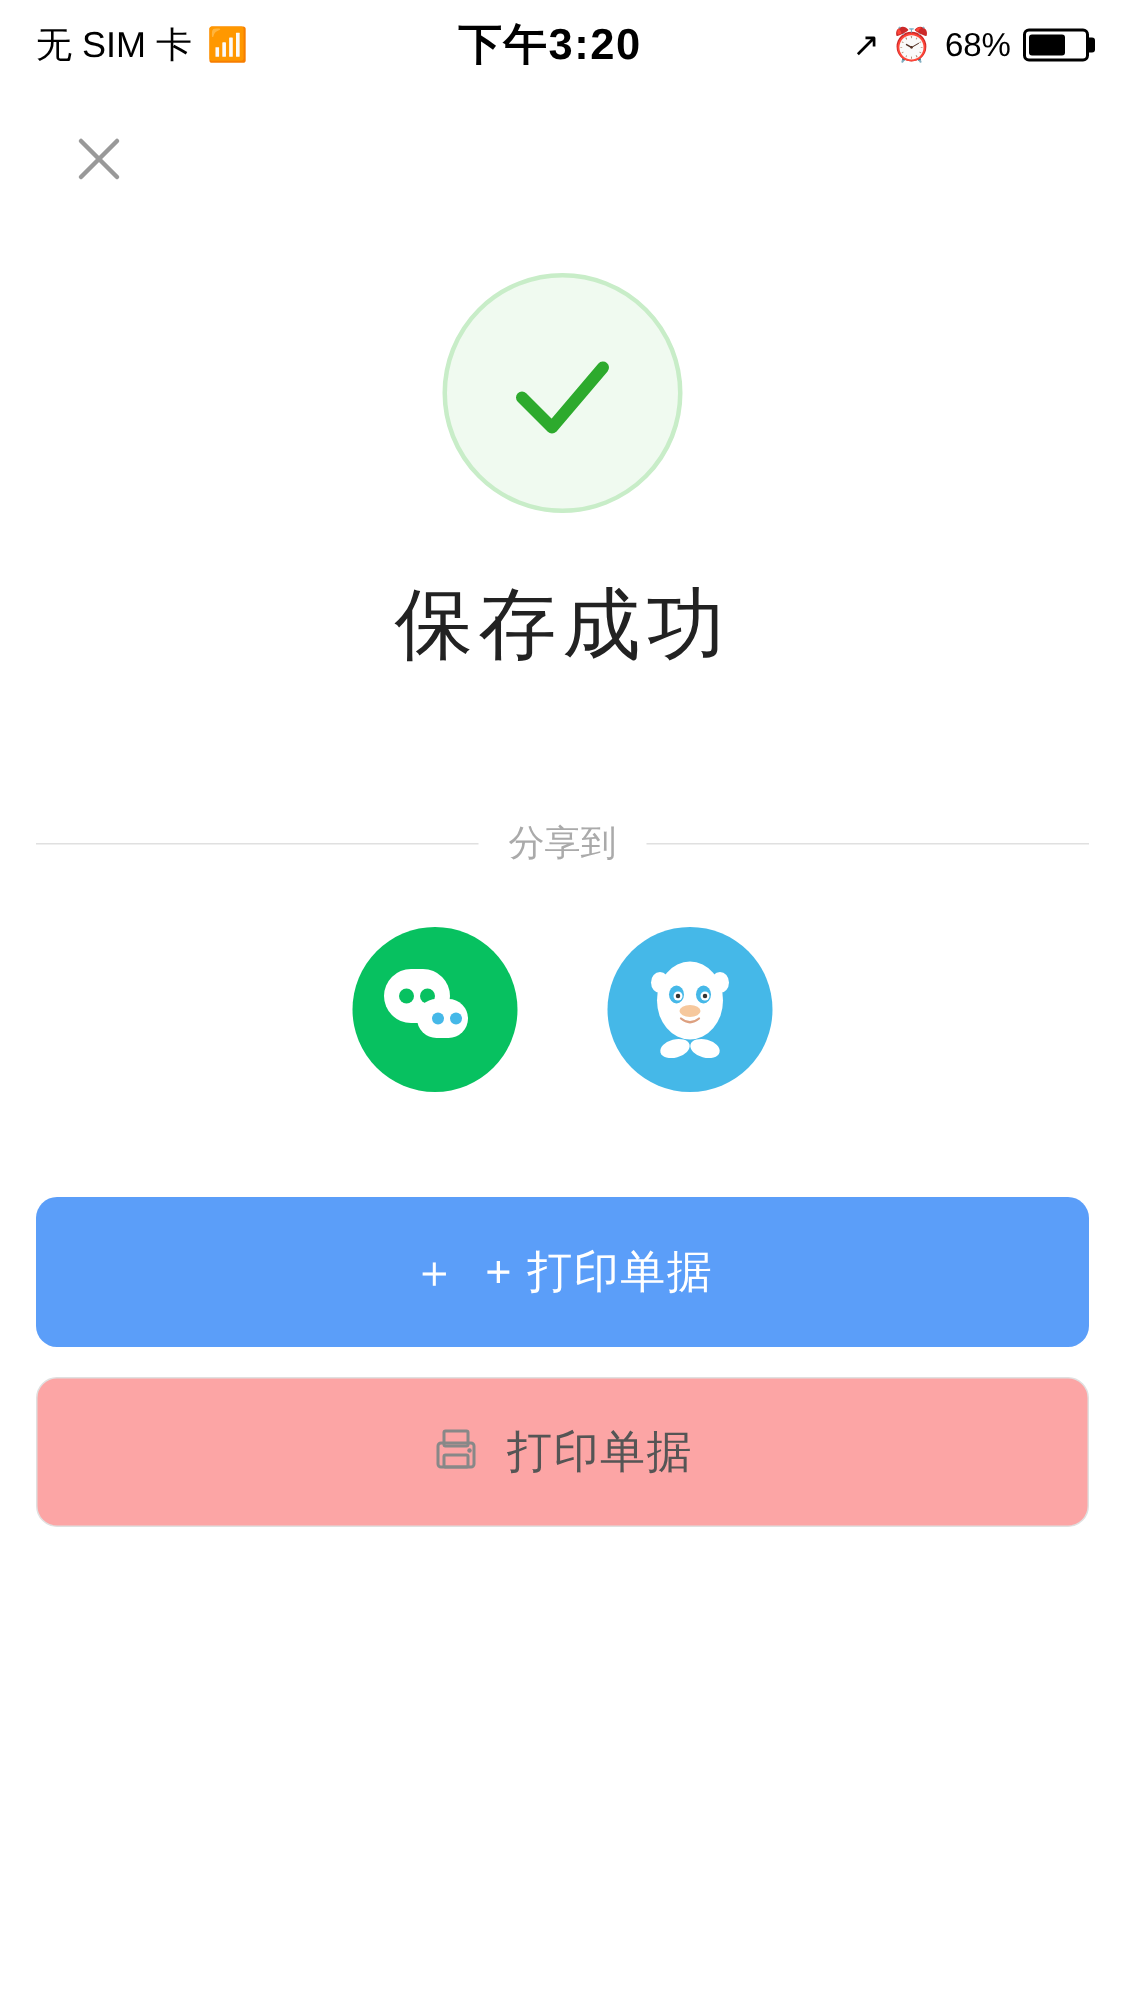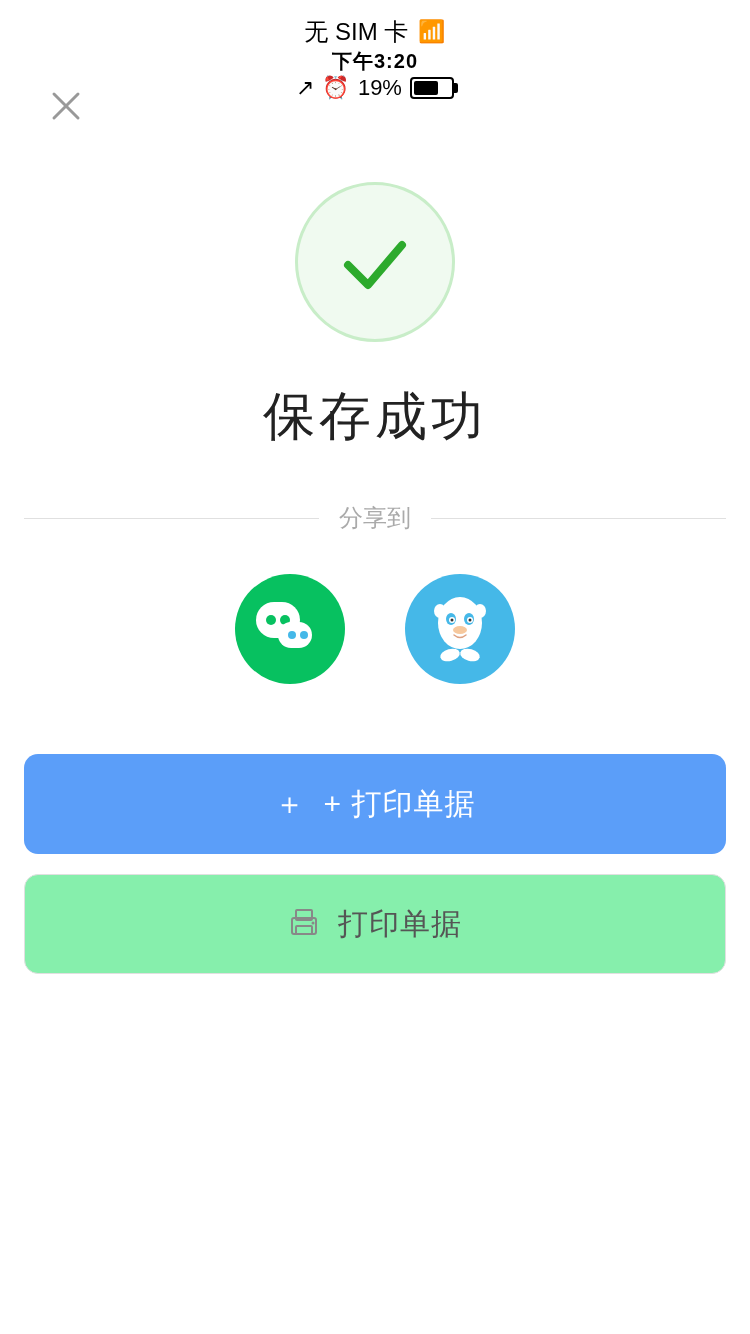--- a/index.html
+++ b/index.html
@@ -17,35 +17,34 @@
     
     .status-bar {
       width: 100%;
       height: 60px;
       background: #ffffff;
       display: flex;
       align-items: center;
       justify-content: space-between;
       padding: 16px 24px;
       flex-shrink: 0;
-      flex-direction: column;
     }
     .status-left {
       display: flex;
       align-items: center;
       gap: 10px;
       font-size: 24px;
       color: #000;
       font-weight: 500;
     }
     .status-left .wifi-icon {
       font-size: 22px;
     }
     .status-center {
-      font-size: 20px;
+      font-size: 29px;
       font-weight: 600;
       color: #000;
       letter-spacing: 1px;
     }
     .status-right {
       display: flex;
       align-items: center;
       gap: 8px;
       font-size: 22px;
       color: #000;
@@ -132,20 +131,21 @@
       margin-bottom: 50px;
     }
 
     
     .share-divider {
       width: 100%;
       display: flex;
       align-items: center;
       gap: 20px;
       margin-bottom: 40px;
+      margin-top: 44px;
     }
     .divider-line {
       flex: 1;
       height: 1px;
       background: #e0e0e0;
     }
     .divider-label {
       font-size: 24px;
       color: #aaa;
       white-space: nowrap;
@@ -182,21 +182,21 @@
       width: 100%;
       display: flex;
       flex-direction: column;
       gap: 20px;
     }
     .action-btn {
       width: 100%;
       height: 100px;
       border-radius: 14px;
       border: 1.5px solid #e0e0e0;
-      background: #86efac;
+      background: #fca5a5;
       display: flex;
       align-items: center;
       justify-content: center;
       gap: 18px;
       font-size: 30px;
       color: #555;
       cursor: pointer;
       letter-spacing: 1px;
     }
     .action-btn.primary {
@@ -216,21 +216,21 @@
 
 <div class="status-bar">
   <div class="status-left">
     <span>无 SIM 卡</span>
     <span class="wifi-icon">📶</span>
   </div>
   <div class="status-center">下午3:20</div>
   <div class="status-right">
     <span>↗</span>
     <span>⏰</span>
-    <span>19%</span>
+    <span>68%</span>
     <div class="battery-bar">
       <div class="battery-fill"></div>
     </div>
   </div>
 </div>
 
 <div class="close-btn-area">
   <button class="close-btn" aria-label="关闭">
     <svg class="close-icon-svg" viewBox="0 0 32 32" fill="none" xmlns="http://www.w3.org/2000/svg">
       <line x1="4" y1="4" x2="28" y2="28" stroke="#999" stroke-width="3" stroke-linecap="round"></line>

